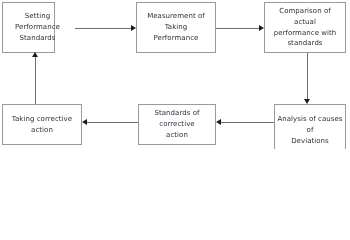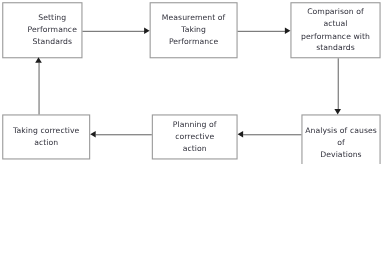--- a/index.html
+++ b/index.html
@@ -61,38 +61,38 @@
     border-left: 3px solid transparent;
     border-right: 3px solid transparent;
     border-top: 5px solid #1d1d1d;
   }
 </style>
 </head>
 <body>
 
 <div id="canvas">
 
-  <div class="node" style="left:2px; top:2px; width:73px; height:51px;padding-left:20px;">Setting
+  <div class="node" style="left:2px; top:2px; width:53px; height:51px;padding-left:20px;">Setting
 Performance
 Standards</div>
 
   <div class="node" style="left:136px; top:2px; width:80px; height:51px;">Measurement of
 Taking
 Performance</div>
 
   <div class="node" style="left:264px; top:2px; width:82px; height:51px;">Comparison of
 actual
 performance with
 standards</div>
 
   <div class="node" style="left:274px; top:104px; width:72px; height:53px;">Analysis of causes
 of
 Deviations</div>
 
-  <div class="node" style="left:138px; top:104px; width:78px; height:41px;">Planning of
+  <div class="node" style="left:138px; top:104px; width:78px; height:41px;">Standards of
 corrective
 action</div>
 
   <div class="node" style="left:2px; top:104px; width:80px; height:41px;">Taking corrective
 action</div>
 
   <div class="edge edge-h" style="left:75px; top:28px; width:58px;"></div>
   <div class="arrowhead ah-right" style="left:131px; top:25px;"></div>
 
   <div class="edge edge-h" style="left:216px; top:28px; width:45px;"></div>

